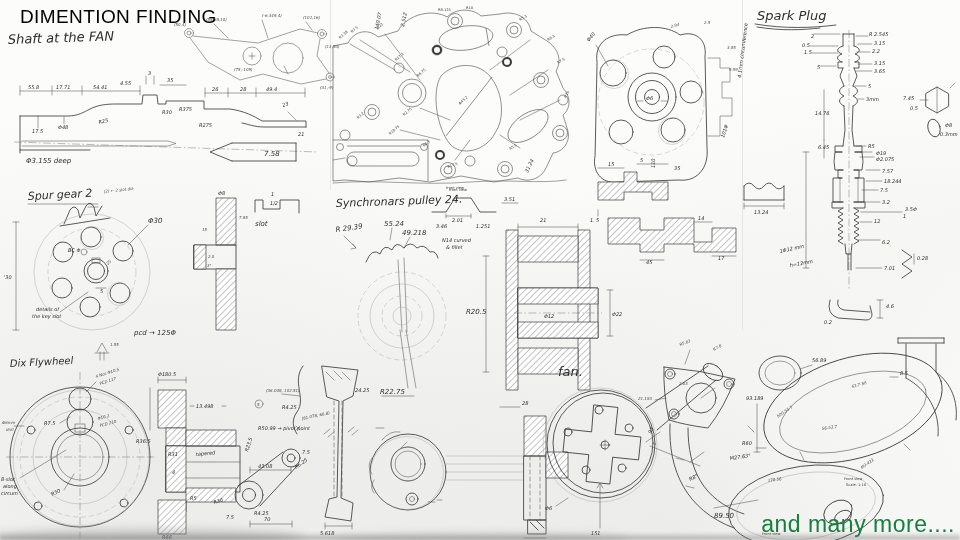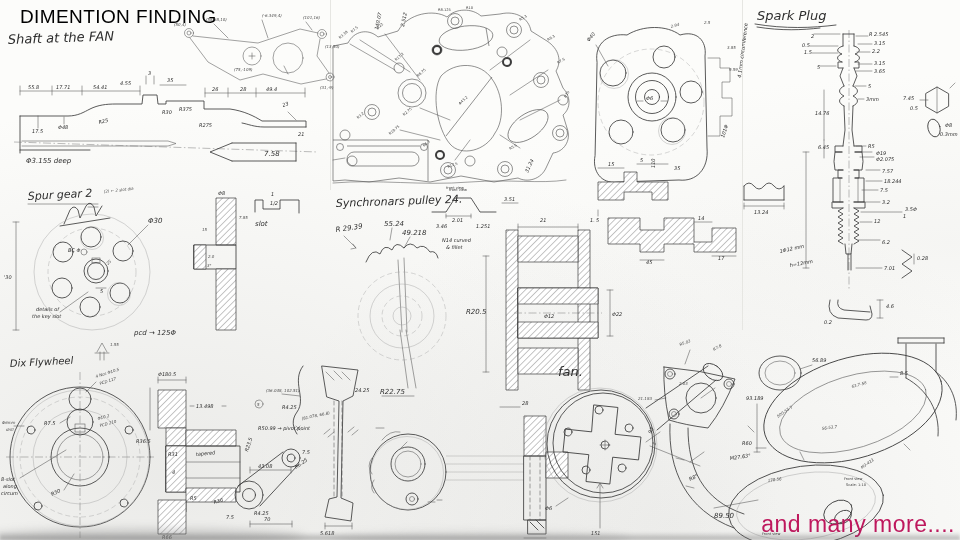--- a/index.html
+++ b/index.html
@@ -1,20 +1,20 @@
 <!DOCTYPE html>
 <html><head>
 <meta charset="utf-8">
 <style>
   html,body{margin:0;padding:0;background:#fdfdfb;width:960px;height:540px;overflow:hidden}
   #stage{position:relative;width:960px;height:540px;background:#fcfcfa;font-family:"Liberation Sans",sans-serif}
   #main-title{position:absolute;left:20px;top:6px;font-family:"Liberation Sans",sans-serif;
     font-weight:400;font-size:19px;letter-spacing:.4px;color:#000000}
   #footer-note{position:absolute;right:5px;bottom:2px;font-family:"Liberation Sans",sans-serif;
-    font-size:23px;color:#be185d;letter-spacing:.5px}
+    font-size:23px;color:#15803d;letter-spacing:.5px}
   .tint{position:absolute;inset:0;pointer-events:none;
     background:radial-gradient(ellipse at 18% 88%, rgba(195,195,192,.30), transparent 55%),
                radial-gradient(ellipse at 70% 98%, rgba(190,190,188,.22), transparent 45%),
                radial-gradient(ellipse at 99% 45%, rgba(225,225,222,.25), transparent 40%)}
   .seam{position:absolute;width:1px;background:#e6e6e2}
   .shadow-bottom{position:absolute;left:0;right:0;bottom:0;height:8px;
     background:linear-gradient(to top, rgba(110,110,110,.5), rgba(160,160,160,0));filter:blur(1.5px)}
   .smudge1{position:absolute;left:-15px;bottom:-5px;width:320px;height:16px;background:#8a8a8a;
     opacity:.4;border-radius:50%;filter:blur(5px)}
   .smudge2{position:absolute;left:330px;bottom:-7px;width:300px;height:15px;background:#9a9a9a;

